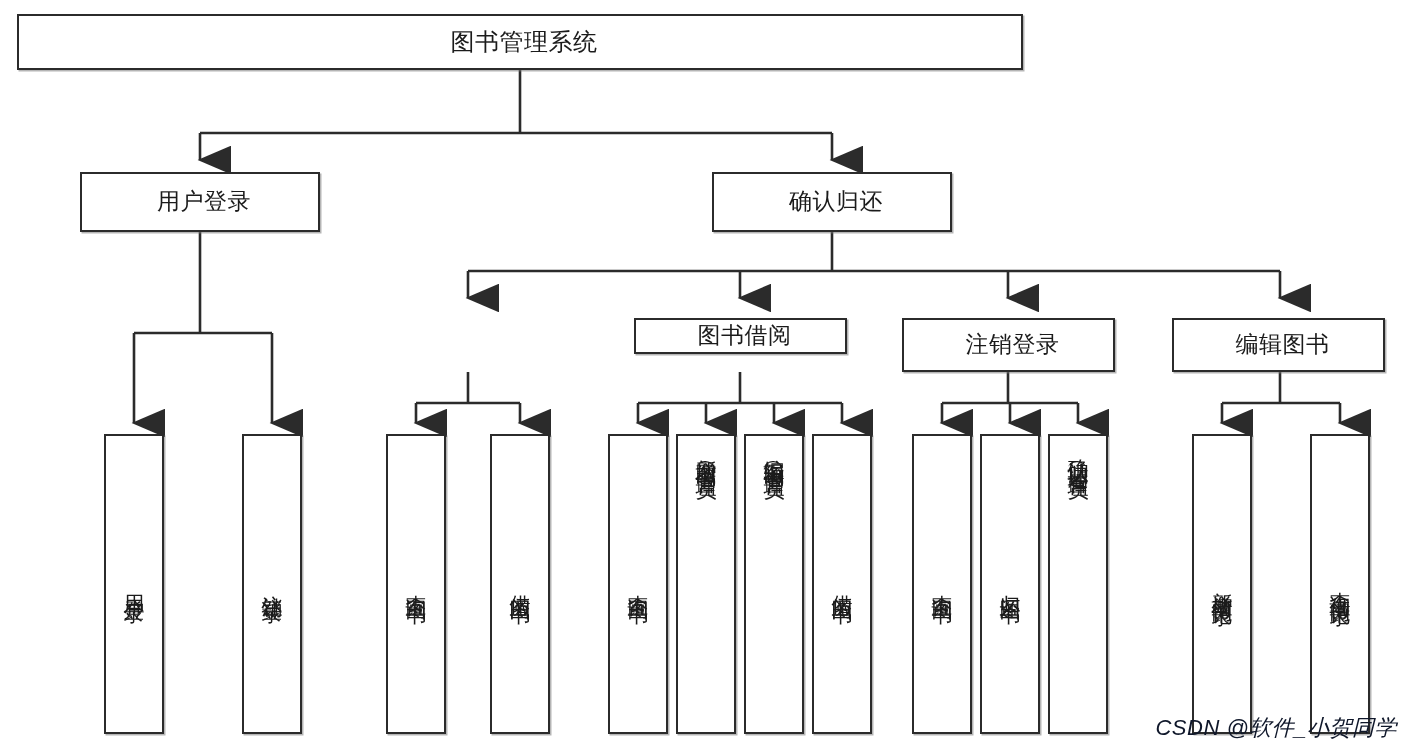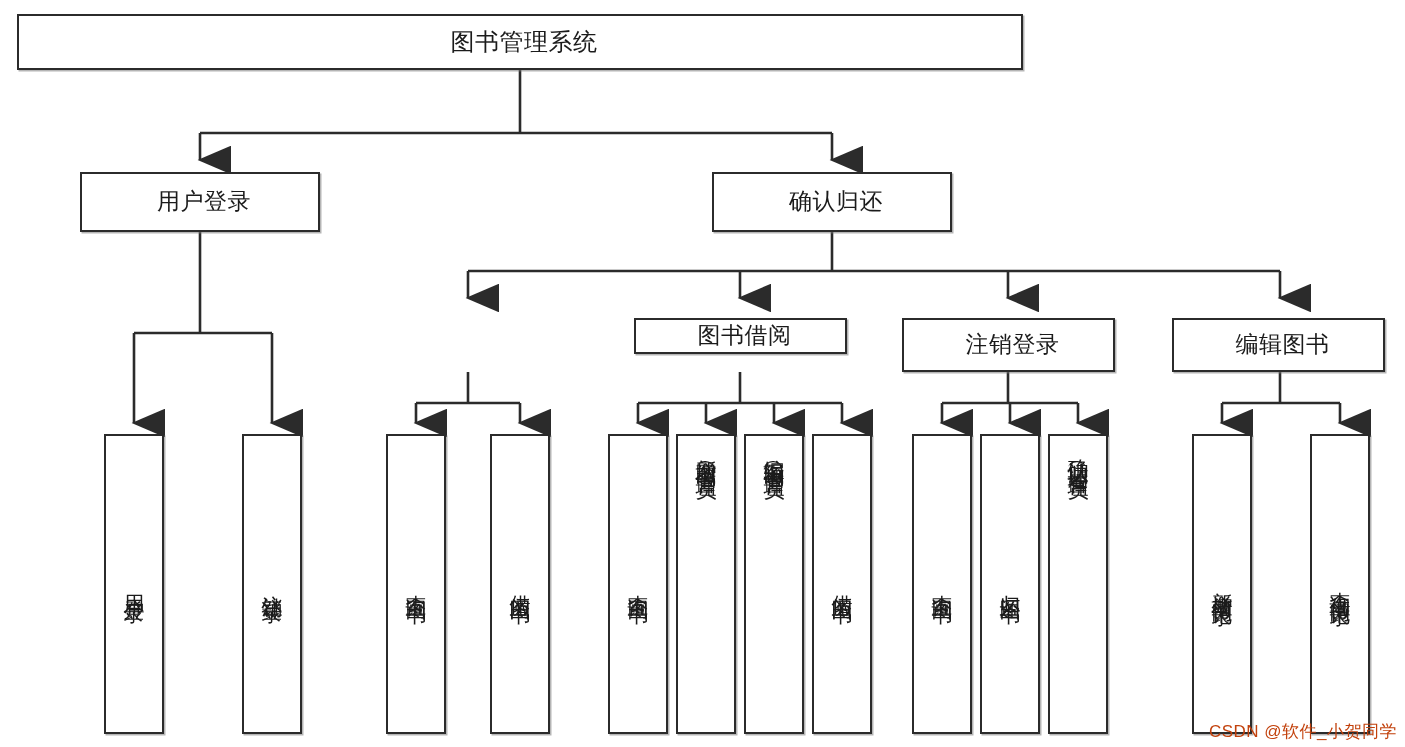--- a/index.html
+++ b/index.html
@@ -54,24 +54,25 @@
     justify-content: center;
     white-space: nowrap;
   }
   .node.v.top {
     justify-content: flex-start;
   }
   .watermark {
     position: absolute;
     right: 8px;
     bottom: 4px;
-    font-size: 17px;
-    color: #c2410c;
+    font-size: 22px;
+    color: #0f172a;
     letter-spacing: 0.5px;
     white-space: nowrap;
+    font-style: italic;
   }
 </style>
 </head>
 <body>
 
 <div id="canvas">
 
   <svg id="wires" viewBox="0 0 1405 747" width="1405" height="747" xmlns="http://www.w3.org/2000/svg">
     <defs>
       <marker id="arrow" viewBox="0 0 12 14" refX="6" refY="13" markerWidth="11" markerHeight="13" orient="auto-start-reverse">

